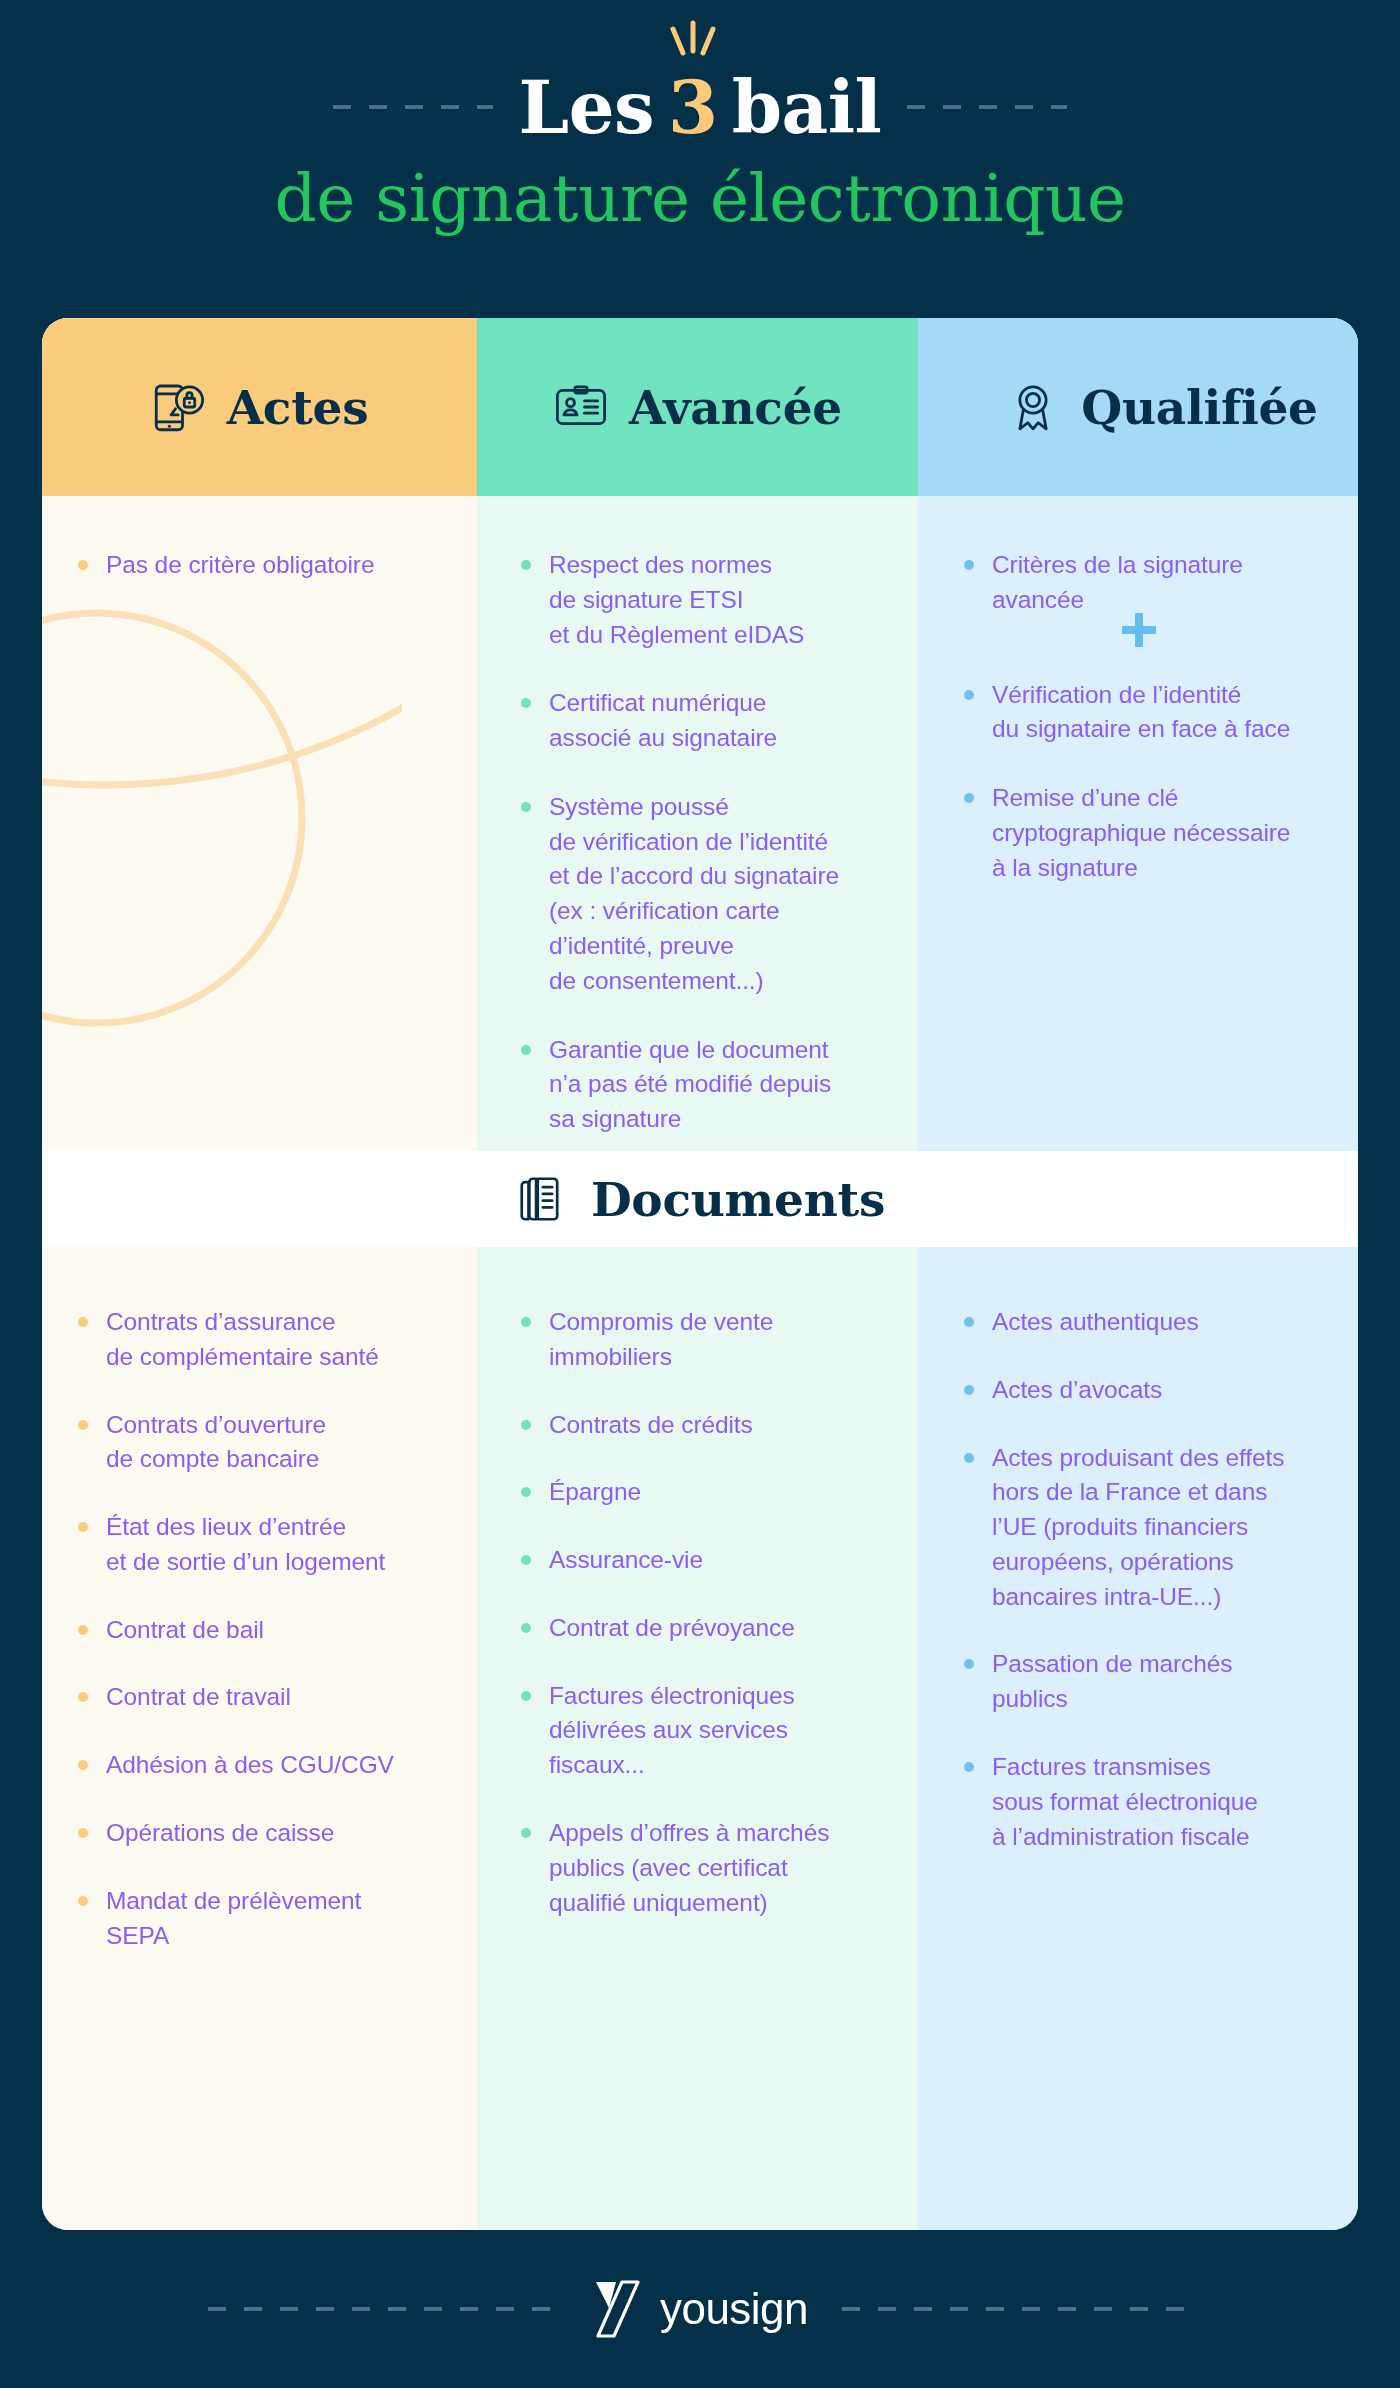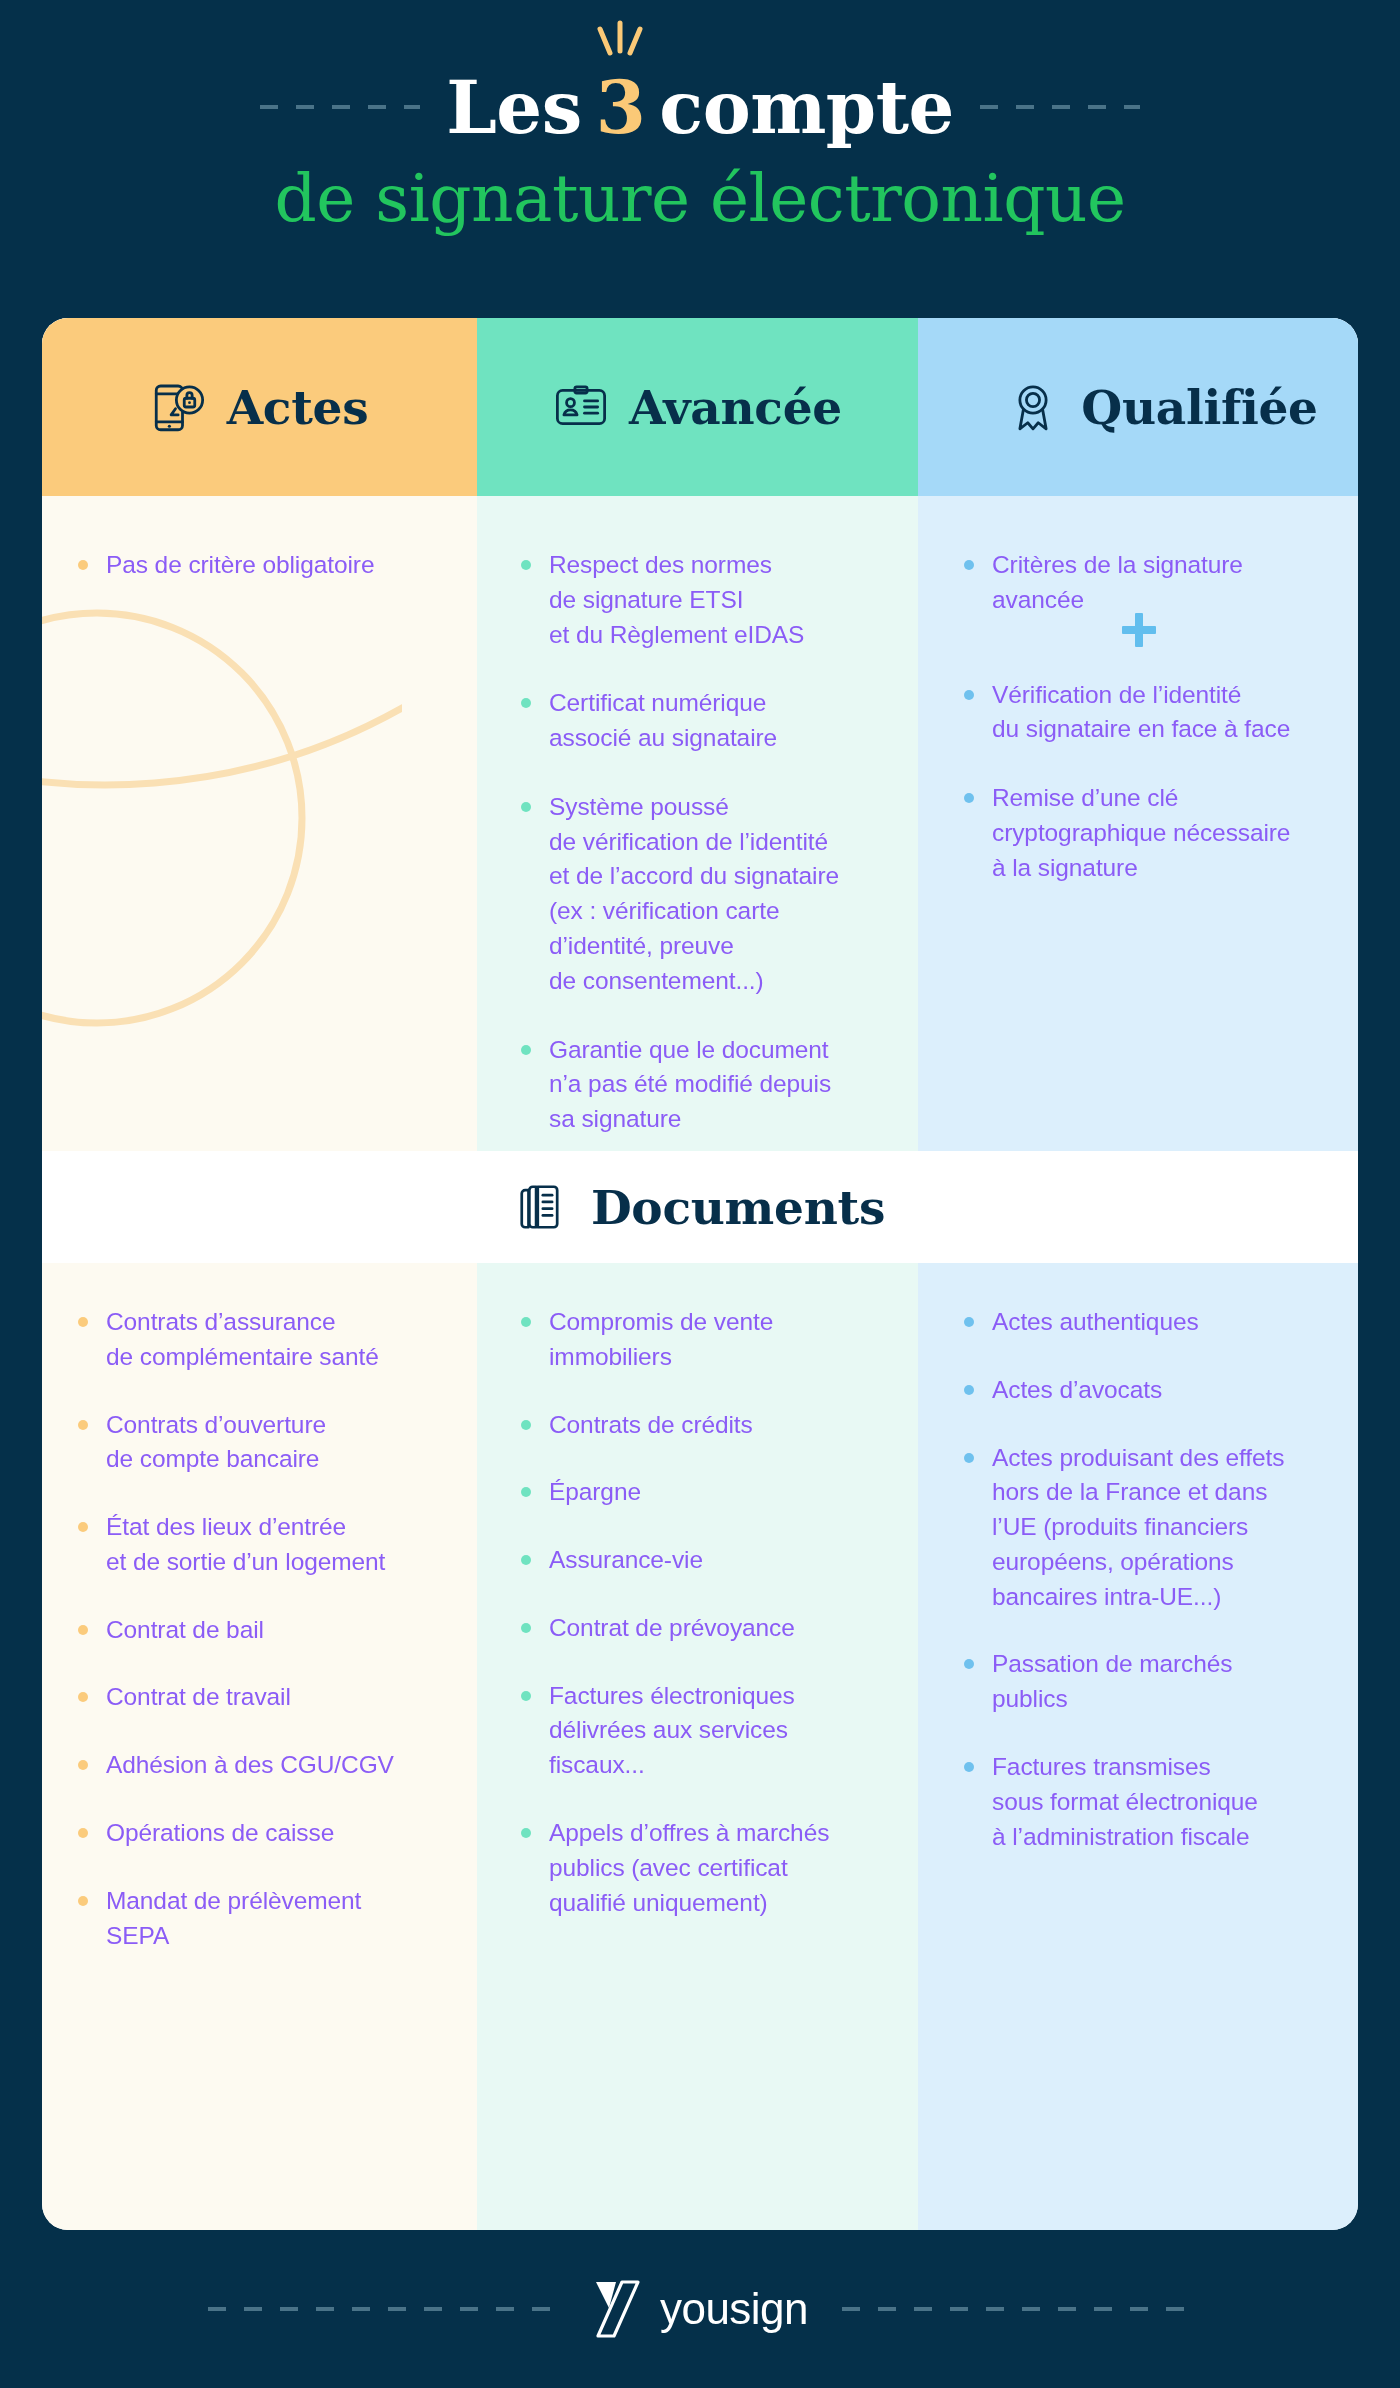--- a/index.html
+++ b/index.html
@@ -171,21 +171,21 @@
     margin: -8px 0 28px 0;
   }
   .plus-sep svg { width: 40px; height: 40px; }
 
   
   .docs-band {
     position: absolute;
     left: 0;
     top: 833px;
     width: 1316px;
-    height: 112px;
+    height: 96px;
     background: #FFFFFF;
     display: flex;
     align-items: center;
     justify-content: center;
     gap: 22px;
   }
   .docs-label {
     font-family: "DejaVu Serif", "Liberation Serif", serif;
     font-weight: 700;
     font-size: 47px;
@@ -234,21 +234,21 @@
       <span class="three-wrap">
         <svg class="sparkles" viewBox="0 0 60 42">
           <g stroke="#FBC977" stroke-width="5" stroke-linecap="round">
             <line x1="10" y1="10" x2="20" y2="34"></line>
             <line x1="30" y1="4" x2="30" y2="32"></line>
             <line x1="50" y1="10" x2="40" y2="34"></line>
           </g>
         </svg>
         <span>3</span>
       </span>
-      <span>compte</span>
+      <span>bail</span>
     </div>
     <div class="dashline"></div>
   </div>
 
   <div class="title-row2">de signature électronique</div>
 </div>
 
 <div class="card">
   <div class="cols">
 

